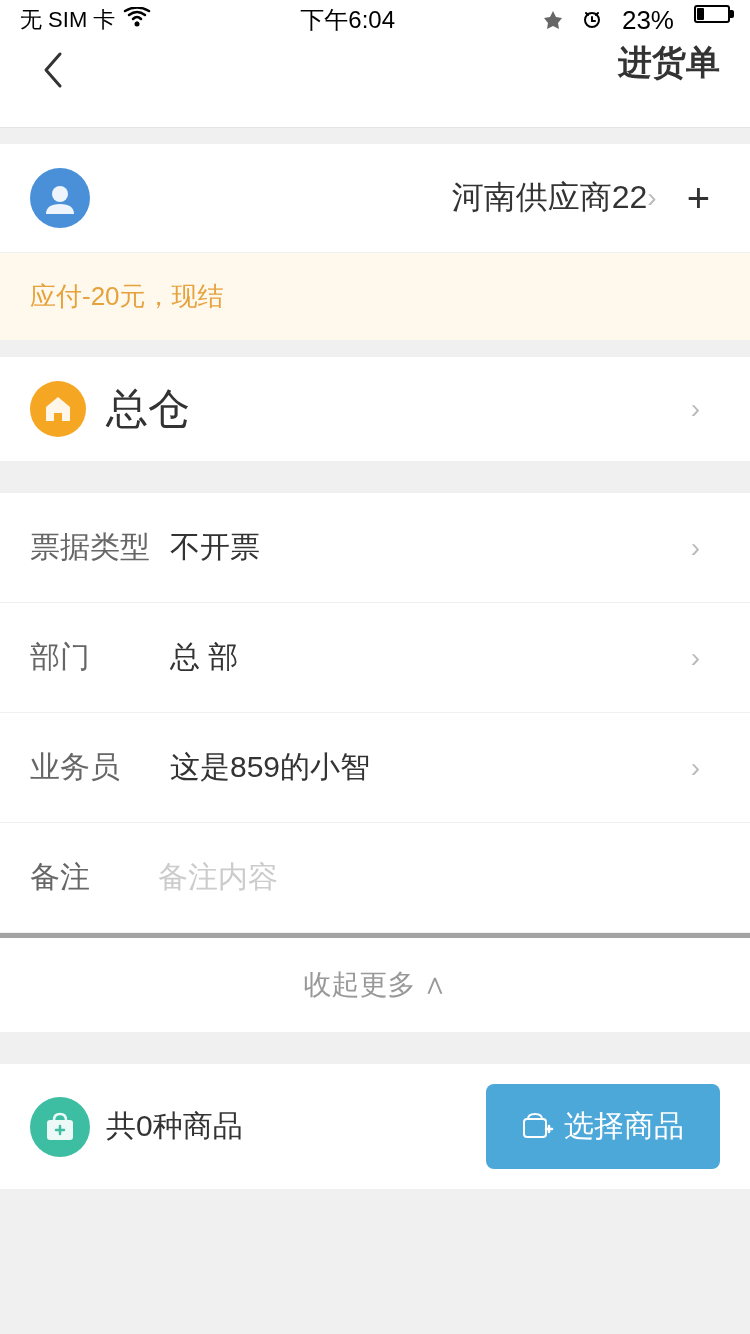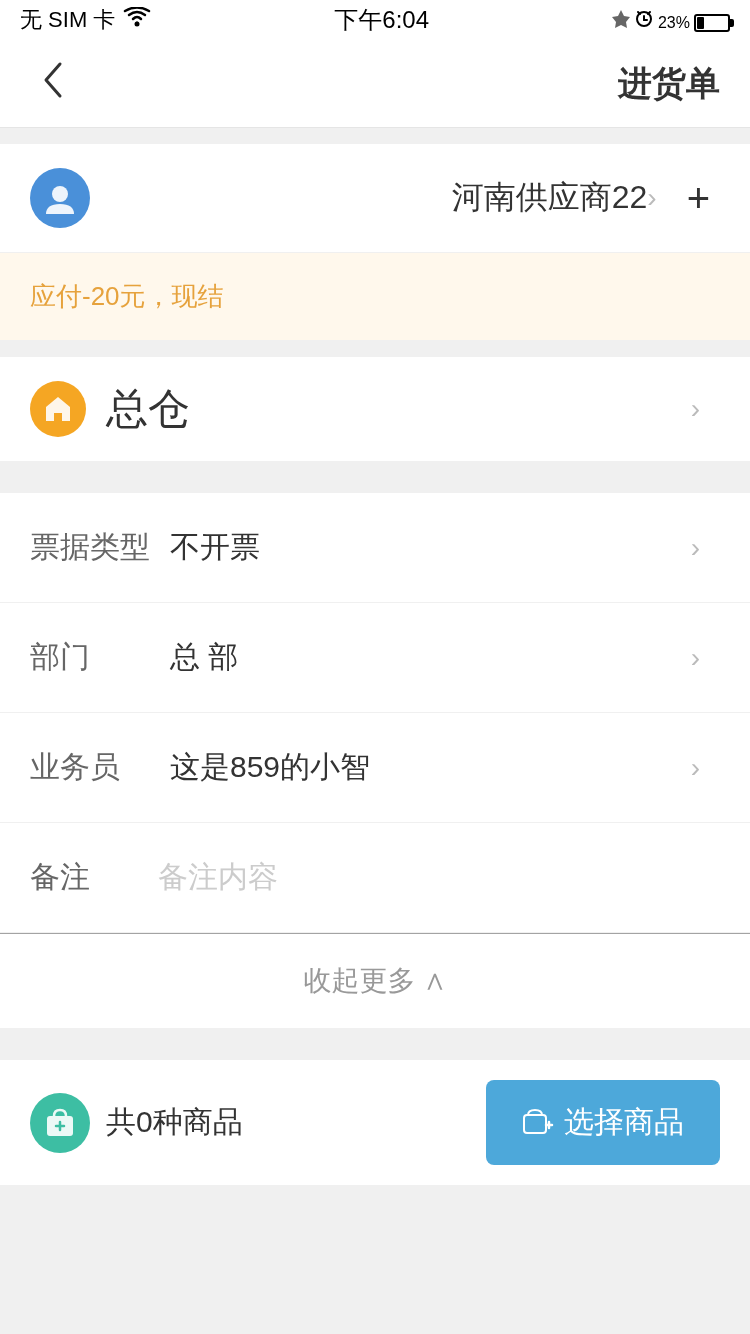--- a/index.html
+++ b/index.html
@@ -18,21 +18,21 @@
       background: #fff;
       display: flex;
       align-items: center;
       justify-content: space-between;
       padding: 0 20px;
       font-size: 22px;
       color: #000;
     }
     .status-left { display: flex; align-items: center; gap: 8px; }
     .status-center { font-size: 24px; font-weight: 500; }
-    .status-right { display: flex; align-items: flex-end; gap: 4px; font-size: 16px; }
+    .status-right { display: flex; align-items: flex-start; gap: 20px; font-size: 26px; }
     .battery-icon {
       display: inline-block;
       width: 36px;
       height: 18px;
       border: 2px solid #000;
       border-radius: 3px;
       position: relative;
       vertical-align: middle;
     }
     .battery-icon::after {
@@ -54,21 +54,21 @@
       width: 23%;
       background: #000;
       border-radius: 1px;
     }
 
     
     .nav-bar {
       height: 88px;
       background: #fff;
       display: flex;
-      align-items: center;
+      align-items: flex-start;
       justify-content: space-between;
       padding: 0 30px;
       border-bottom: 1px solid #e5e5e5;
     }
     .nav-back {
       font-size: 32px;
       color: #333;
       cursor: pointer;
       padding: 10px;
     }
@@ -196,21 +196,21 @@
       font-size: 30px;
       color: #ccc;
       margin-left: 8px;
     }
 
     
     .collapse-row {
       background: #fff;
       padding: 28px 30px;
       text-align: center;
-      border-top: 1px solid #a3a3a3;
+      border-top: 5px solid #a3a3a3;
       color: #999;
       font-size: 28px;
       cursor: pointer;
     }
 
     
     .bottom-bar {
       margin-top: 16px;
       background: #fff;
       padding: 20px 30px;

